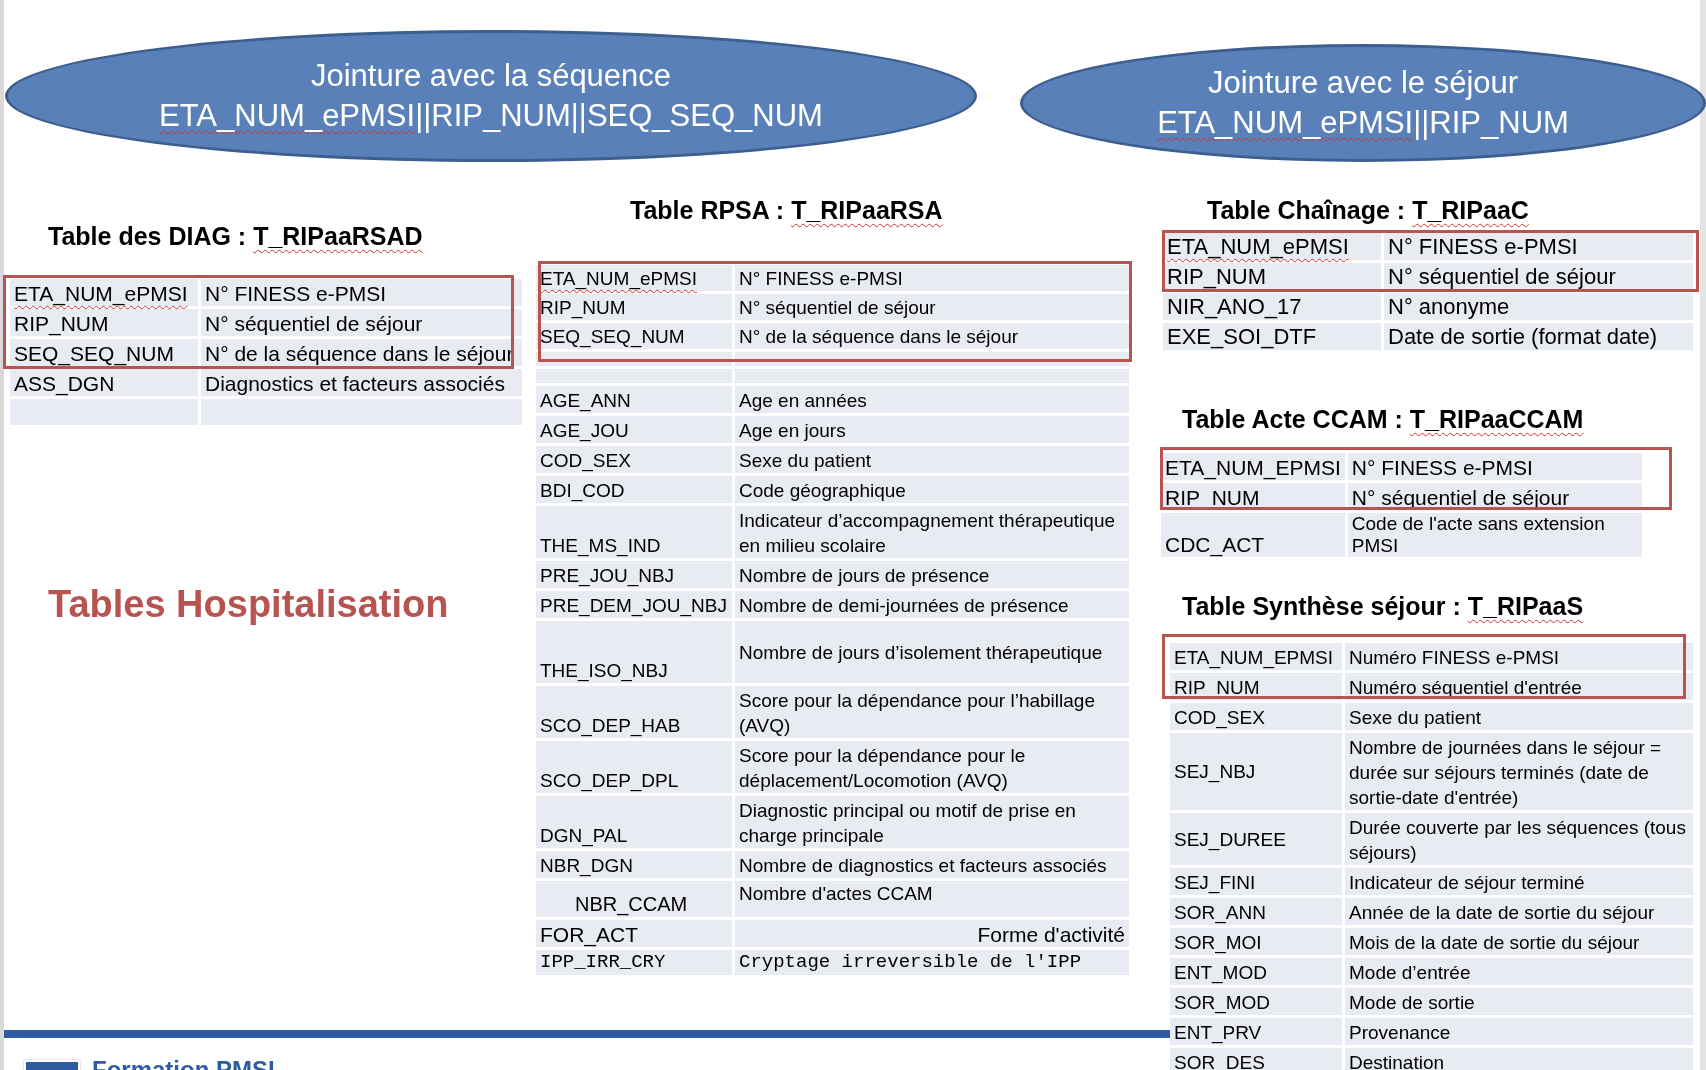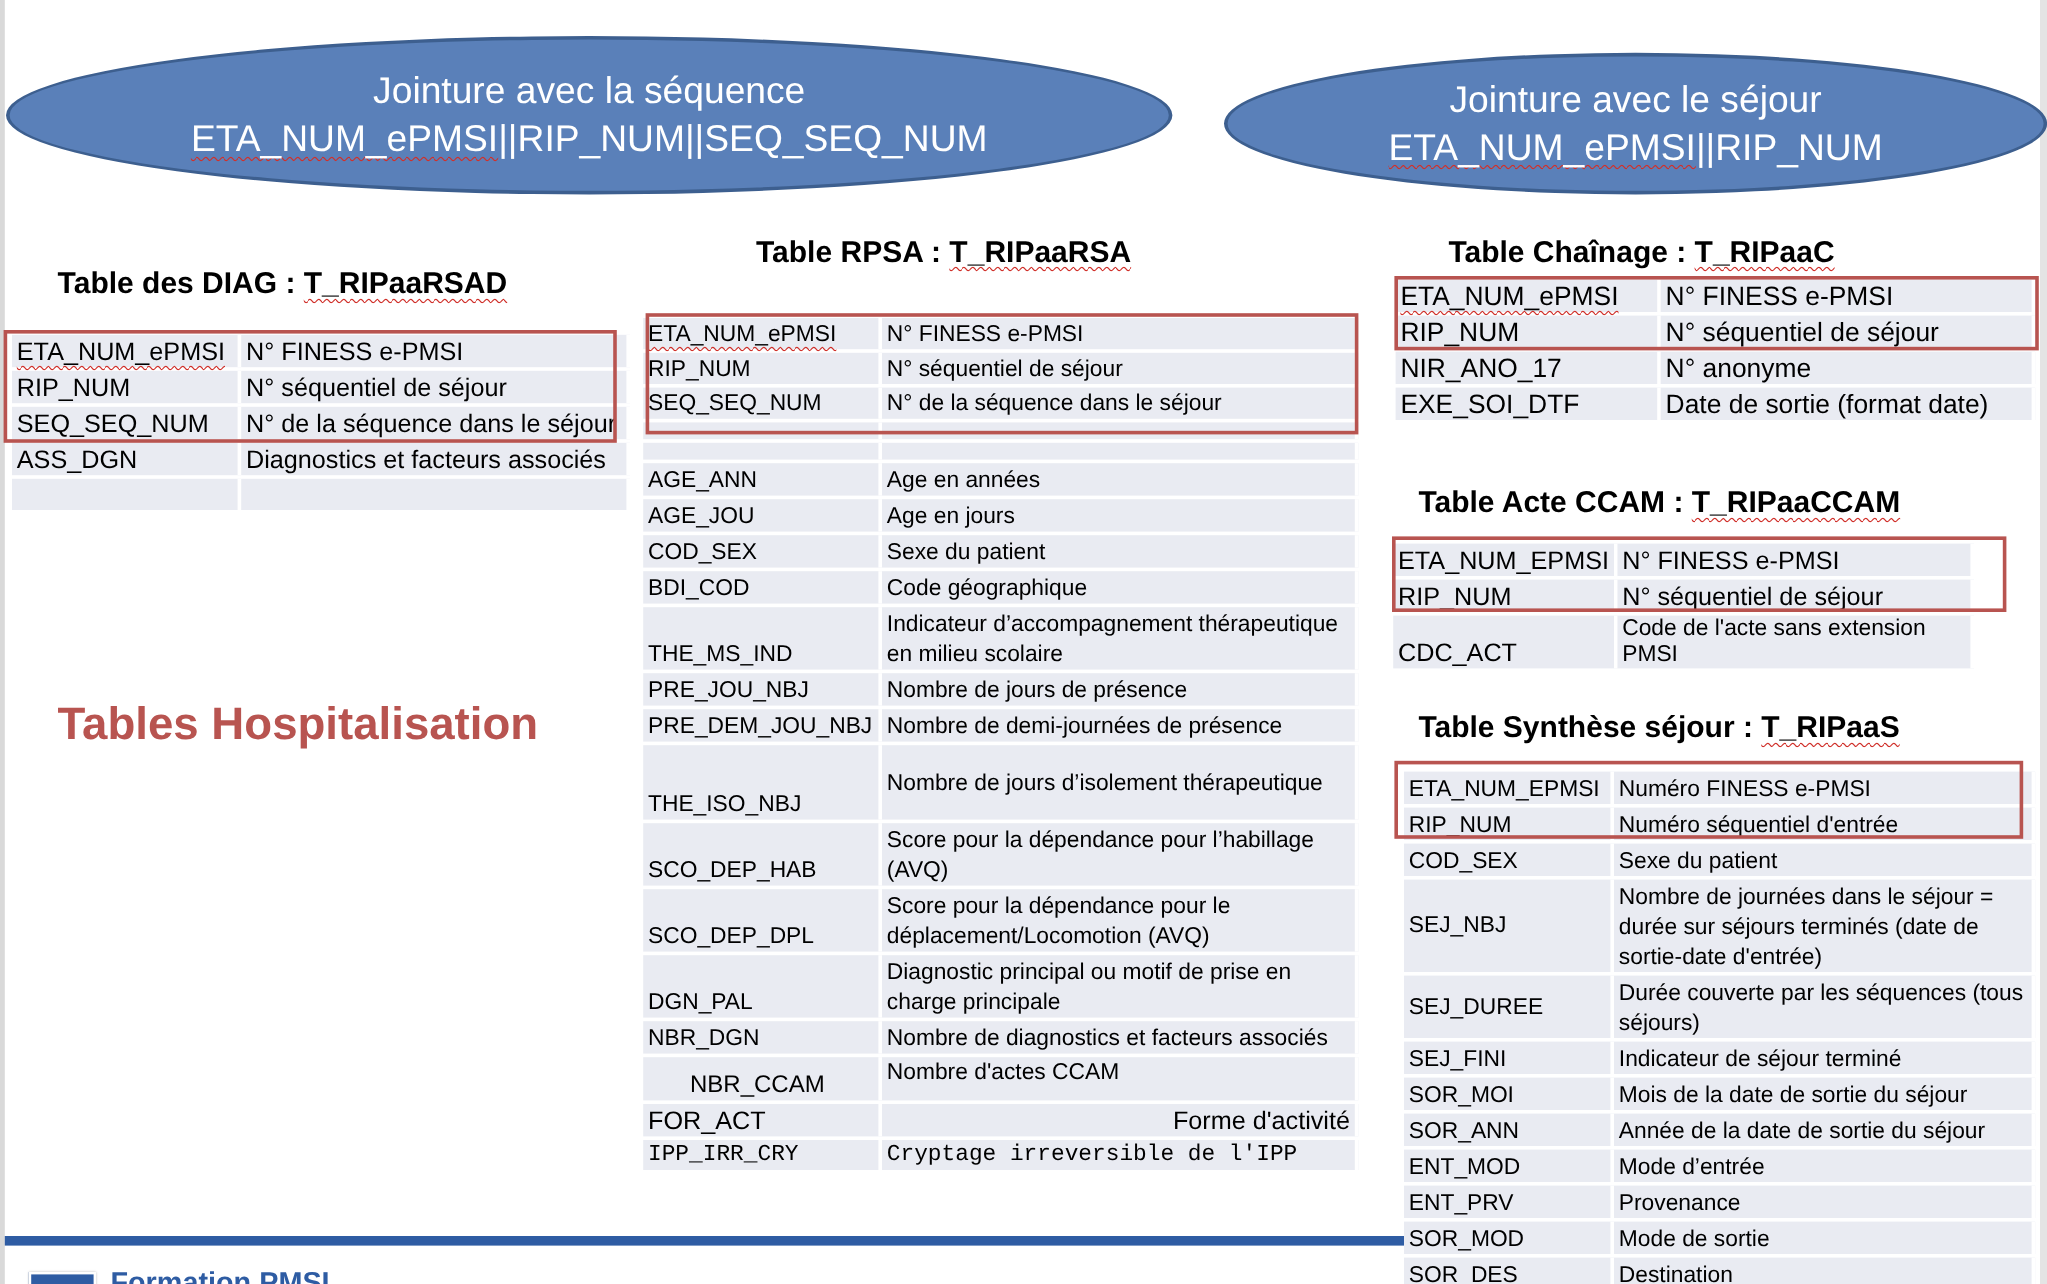--- a/index.html
+++ b/index.html
@@ -239,38 +239,38 @@
       </tr>
     <tr style="height:52px;">
         <td style="vertical-align:middle;">SEJ_DUREE</td>
         <td class="desc">Durée couverte par les séquences (tous séjours)</td>
       </tr>
     <tr style="height:27px;">
         <td>SEJ_FINI</td>
         <td class="desc">Indicateur de séjour terminé</td>
       </tr>
     <tr style="height:27px;">
+        <td>SOR_ANN</td>
+        <td class="desc">Année de la date de sortie du séjour</td>
+      </tr>
+    <tr style="height:27px;">
         <td>SOR_MOI</td>
         <td class="desc">Mois de la date de sortie du séjour</td>
       </tr>
     <tr style="height:27px;">
-        <td>SOR_ANN</td>
-        <td class="desc">Année de la date de sortie du séjour</td>
-      </tr>
-    <tr style="height:27px;">
         <td>ENT_MOD</td>
         <td class="desc">Mode d’entrée</td>
       </tr>
     <tr style="height:27px;">
+        <td>SOR_MOD</td>
+        <td class="desc">Mode de sortie</td>
+      </tr>
+    <tr style="height:27px;">
         <td>ENT_PRV</td>
         <td class="desc">Provenance</td>
-      </tr>
-    <tr style="height:27px;">
-        <td>SOR_MOD</td>
-        <td class="desc">Mode de sortie</td>
       </tr>
     <tr style="height:27px;">
         <td>SOR_DES</td>
         <td class="desc">Destination</td>
       </tr>
   </tbody>
 </table>
 <div class="hl" style="left:1162px; top:634px; width:524px; height:65px;"></div>
 
 <div class="footer-bar"></div>

